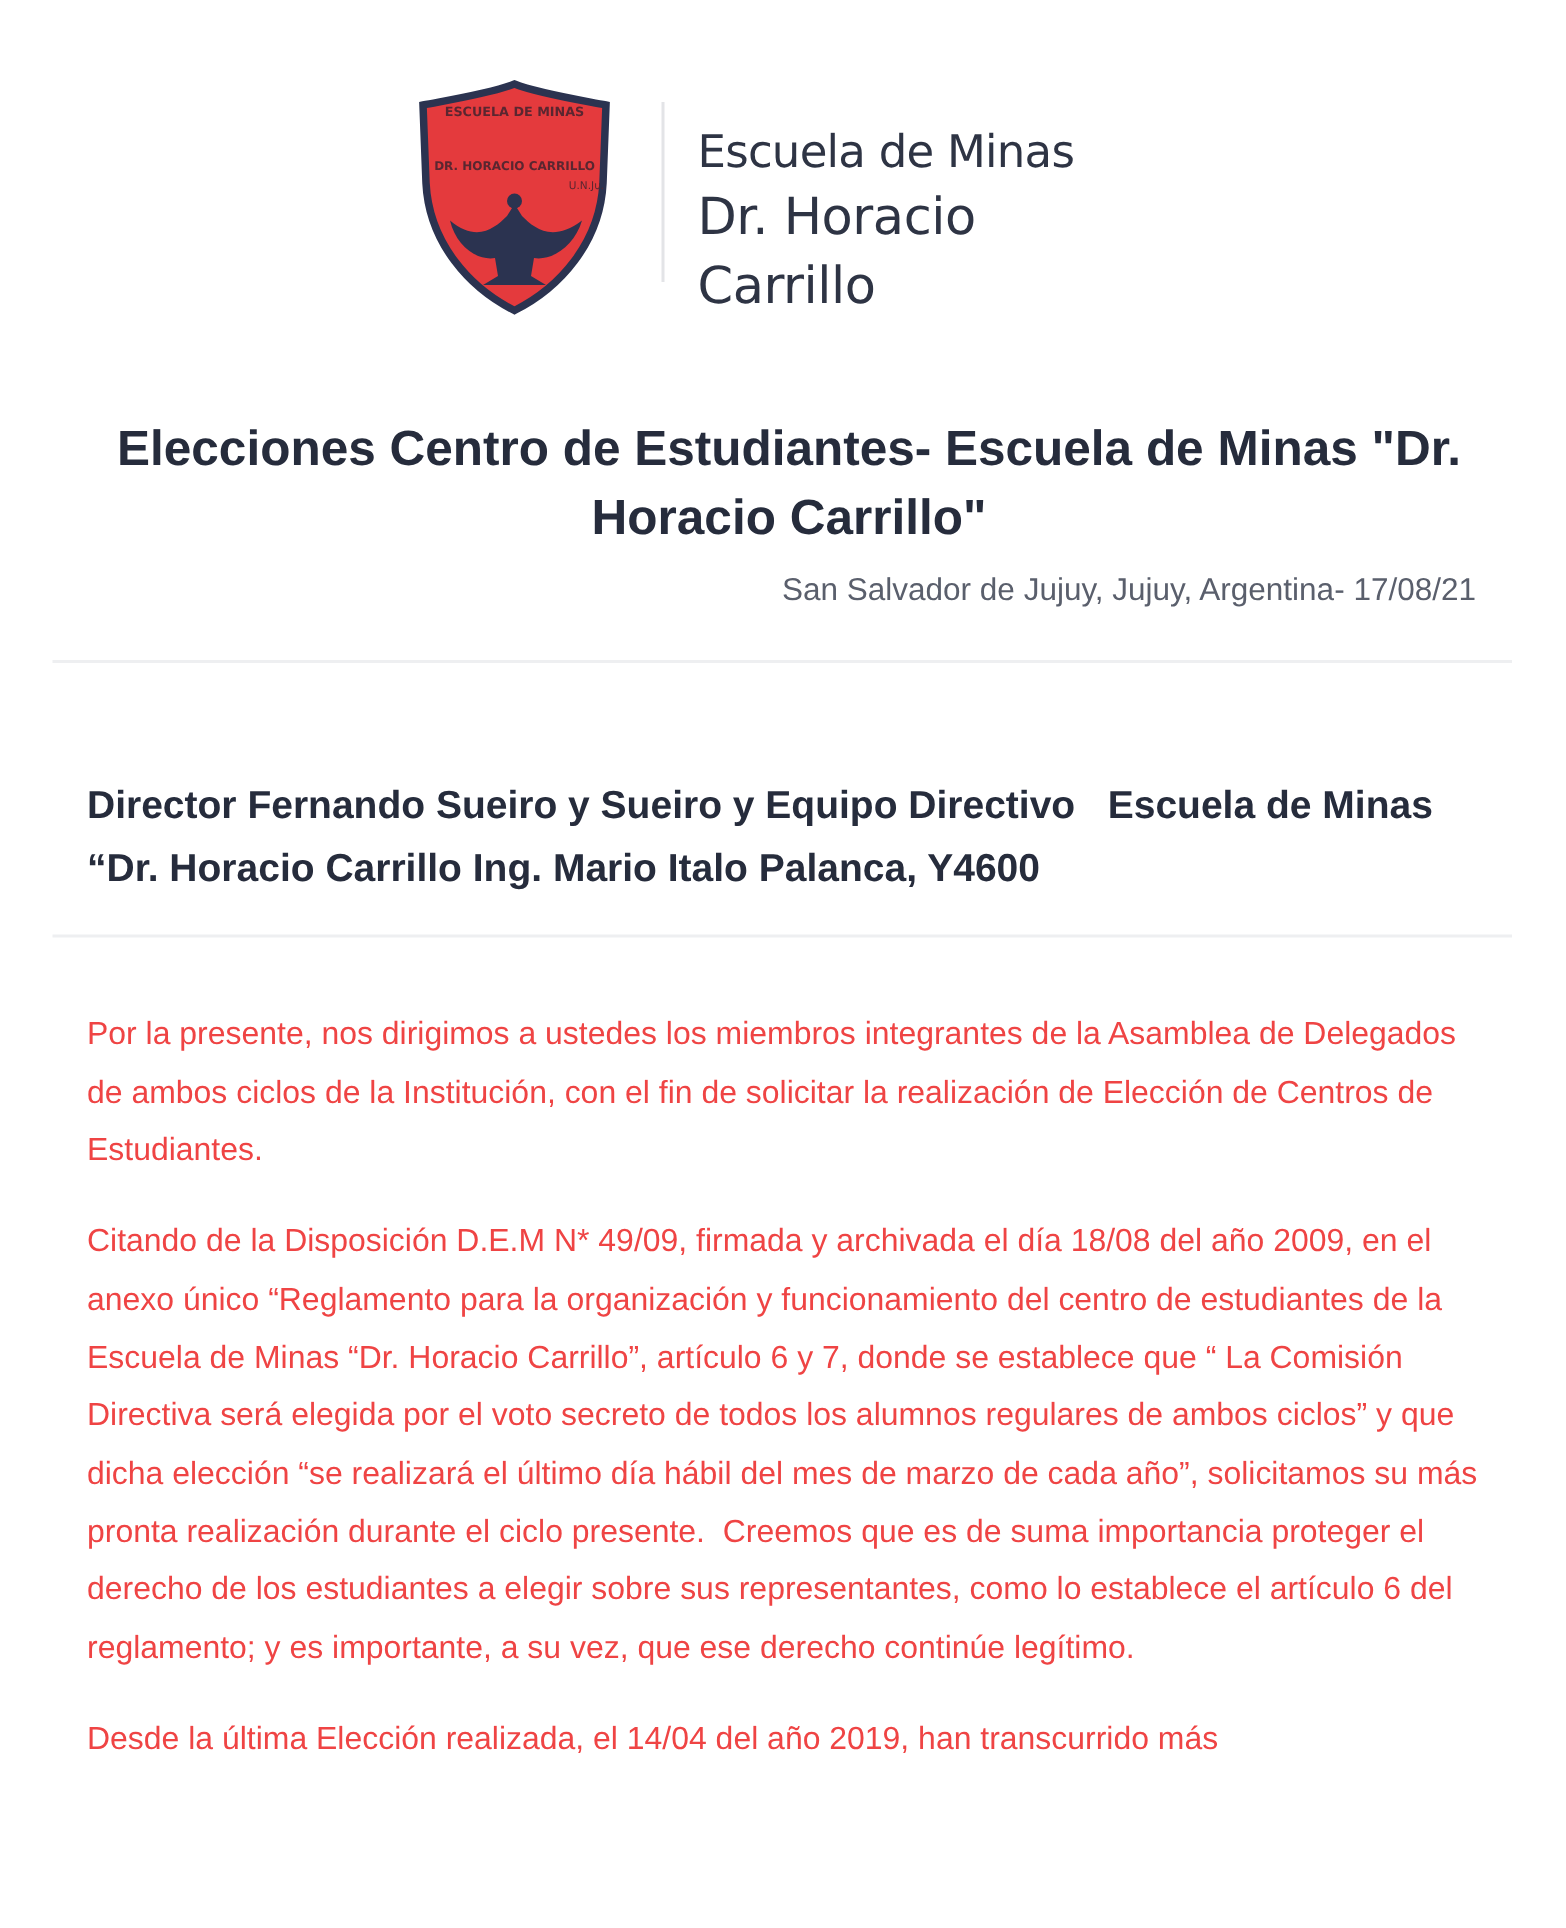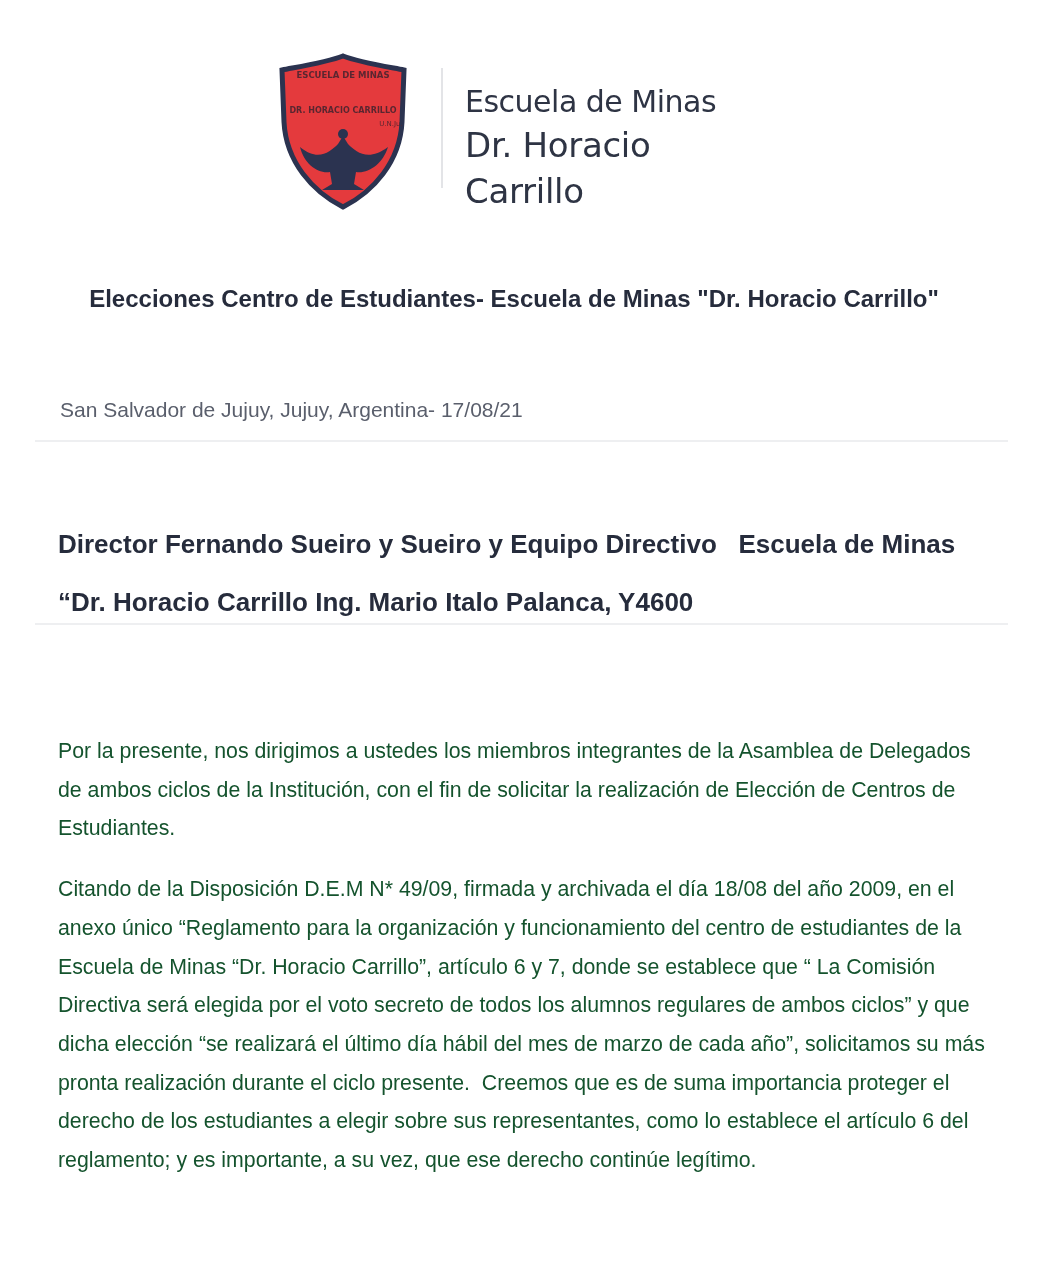--- a/index.html
+++ b/index.html
@@ -18,37 +18,37 @@
       position: absolute; left: 163px; top: 18px; width: 2px; height: 120px; background: #e3e4e7;
     }
     .logo-text {
       position: absolute; left: 187px; top: 32px; color: #2e3444;
       font-family: "DejaVu Sans", sans-serif;
     }
     .logo-line1 { font-size: 30px; line-height: 40px; letter-spacing: -0.5px; }
     .logo-line2 { font-size: 34px; line-height: 46px; letter-spacing: -0.3px; }
 
     .title {
-      position: absolute; left: 52px; width: 924px; top: 276px;
-      text-align: center; font-size: 24px; font-weight: bold; line-height: 46px;
+      position: absolute; left: 64px; width: 924px; top: 276px;
+      text-align: center; font-size: 33px; font-weight: bold; line-height: 46px;
       color: #262c3c;
     }
     .subtitle {
-      position: absolute; left: 60px; width: 924px; top: 395px;
-      text-align: left; font-size: 21px; line-height: 30px; color: #5a5f6c;
+      position: absolute; left: 60px; width: 924px; top: 379px;
+      text-align: right; font-size: 21px; line-height: 30px; color: #5a5f6c;
     }
     .hr { position: absolute; left: 35px; width: 973px; height: 2px; background: #eeeff1; }
     .recipient {
       position: absolute; left: 58px; width: 920px; top: 515px;
-      font-size: 26px; font-weight: bold; line-height: 58px; color: #262c3c;
+      font-size: 26px; font-weight: bold; line-height: 42px; color: #262c3c;
       white-space: pre-wrap;
     }
     .body-text {
-      position: absolute; left: 58px; width: 932px; top: 732px;
-      font-size: 21.3px; line-height: 38.7px; color: #14532d;
+      position: absolute; left: 58px; width: 932px; top: 670px;
+      font-size: 21.3px; line-height: 38.7px; color: #ef4444;
     }
     .body-text p { margin: 0 0 22px 0; white-space: pre-wrap; }
   </style>
 </head>
 <body>
 
 <div class="logo-wrap">
   <div class="crest">
     <svg viewBox="0 0 130 158" xmlns="http://www.w3.org/2000/svg">
       <path d="M65 4 C80 10 105 14 126 18 L124 70 C122 110 95 140 65 155 C35 140 8 110 6 70 L4 18 C25 14 50 10 65 4 Z" fill="#e43a3d" stroke="#2b3350" stroke-width="5"></path>
@@ -71,13 +71,14 @@
 
 <div class="hr" style="top:440px;"></div>
 
 <div class="recipient">Director Fernando Sueiro y Sueiro y Equipo Directivo   Escuela de Minas “Dr. Horacio Carrillo Ing. Mario Italo Palanca, Y4600</div>
 
 <div class="hr" style="top:623px;"></div>
 
 <div class="body-text">
   <p>Por la presente, nos dirigimos a ustedes los miembros integrantes de la Asamblea de Delegados de ambos ciclos de la Institución, con el fin de solicitar la realización de Elección de Centros de Estudiantes.</p>
   <p>Citando de la Disposición D.E.M N* 49/09, firmada y archivada el día 18/08 del año 2009, en el anexo único “Reglamento para la organización y funcionamiento del centro de estudiantes de la Escuela de Minas “Dr. Horacio Carrillo”, artículo 6 y 7, donde se establece que “ La Comisión Directiva será elegida por el voto secreto de todos los alumnos regulares de ambos ciclos” y que dicha elección “se realizará el último día hábil del mes de marzo de cada año”, solicitamos su más pronta realización durante el ciclo presente.  Creemos que es de suma importancia proteger el derecho de los estudiantes a elegir sobre sus representantes, como lo establece el artículo 6 del reglamento; y es importante, a su vez, que ese derecho continúe legítimo.</p>
+  <p>Desde la última Elección realizada, el 14/04 del año 2019, han transcurrido más</p>
 </div>
 
 </body></html>

